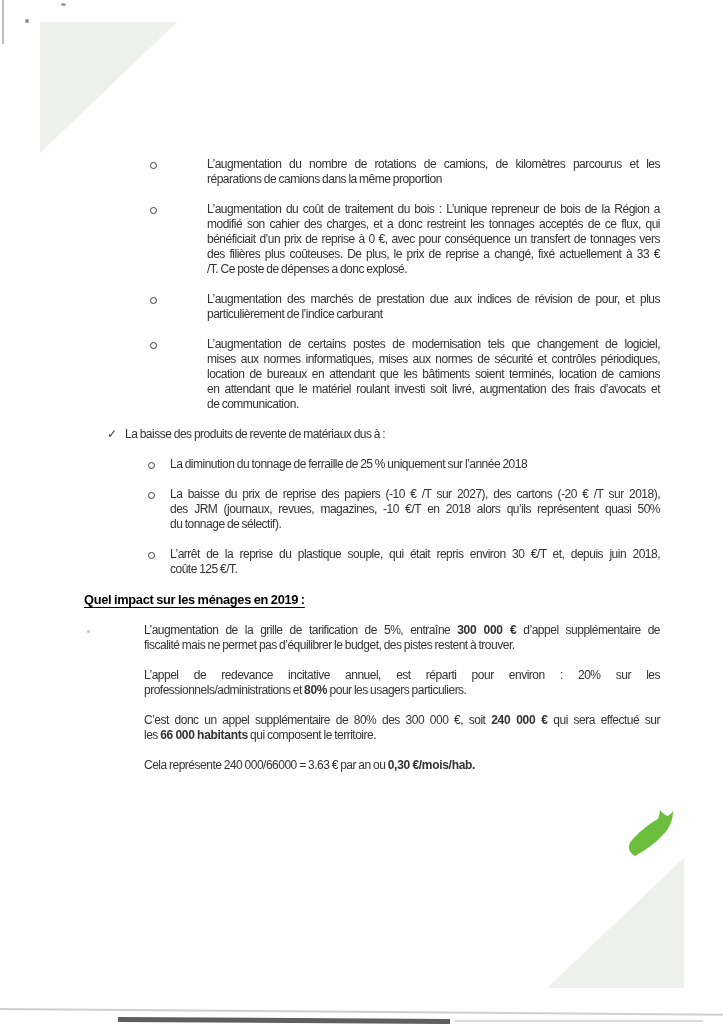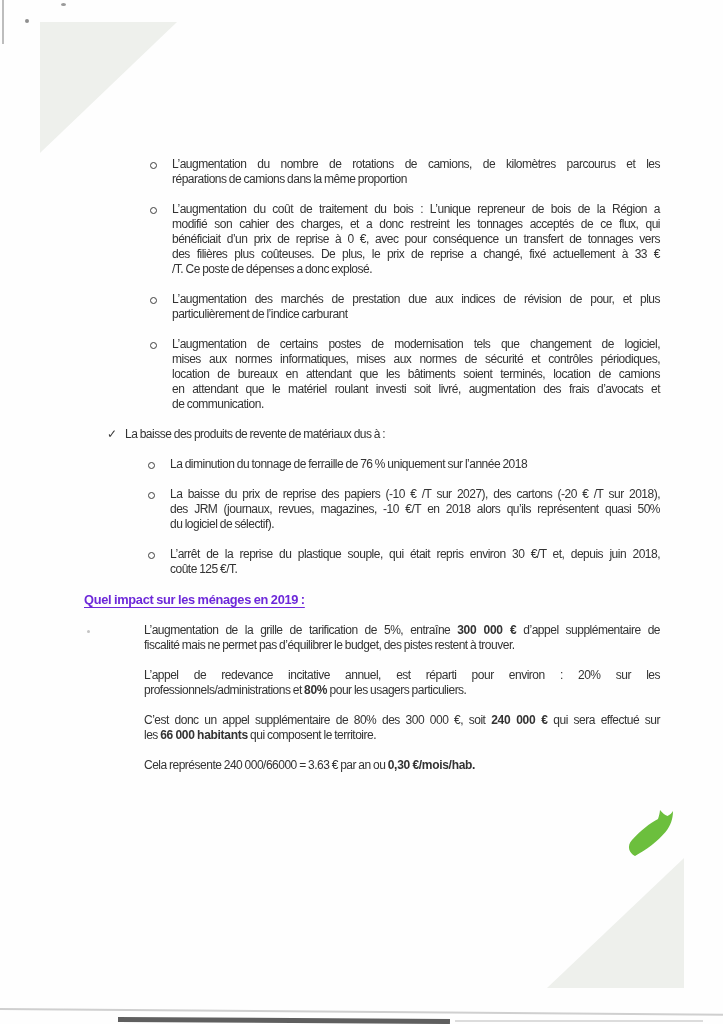--- a/index.html
+++ b/index.html
@@ -29,32 +29,32 @@
   .bottom-faint{position:absolute;left:455px;top:1020px;width:248px;height:2px;background:#dcdcdc;}
   
   .content{
     position:absolute;left:84px;top:157px;width:576px;
     font-size:12px;line-height:15px;letter-spacing:-0.5px;word-spacing:-0.5px;
   }
   .block{margin-bottom:15px;}
   .row{display:flex;align-items:flex-start;}
   .marker{flex:0 0 22px;}
   .check .marker{flex:0 0 18px;font-size:12px;color:#3d3d3d;}
-  .bullet{margin-left:66px;}
+  .bullet{margin-left:66px;gap:35px;}
   .subbullet{margin-left:64px;}
   .check{margin-left:23px;}
   .para{margin-left:60px;}
   .o-circle{display:block;width:5px;height:5px;border:1.2px solid #3f3f3f;border-radius:50%;margin-top:4.5px;}
   .body{flex:1 1 auto;min-width:0;}
   .line{text-align:justify;text-align-last:justify;}
   .line.last{text-align-last:left;}
   b{font-weight:700;letter-spacing:-0.3px;}
   .heading{margin:7px 0 15px 0;line-height:16px;}
   .heading-text{
-    font-weight:700;font-size:12.8px;color:#6d28d9;letter-spacing:-0.3px;
+    font-weight:700;font-size:12.8px;color:#000000;letter-spacing:-0.3px;
     text-decoration:underline;text-underline-offset:2.5px;text-decoration-thickness:1px;
   }
 </style>
 </head>
 <body>
 
 <div class="page" style="background: rgb(254, 254, 254);">
 
   <div class="tri-tl" style="background: rgb(238, 240, 236);"></div>
   <div class="speck speck-a"></div>
@@ -120,31 +120,31 @@
         <span class="marker">✓</span>
         <div class="body">
           <div class="line last">La baisse des produits de revente de matériaux dus à :</div>
         </div>
       </div>
       <div class="block subbullet row">
         <span class="marker">
           <span class="o-circle"></span>
         </span>
         <div class="body">
-          <div class="line last">La diminution du tonnage de ferraille de 76 % uniquement sur l’année 2018</div>
+          <div class="line last">La diminution du tonnage de ferraille de 25 % uniquement sur l’année 2018</div>
         </div>
       </div>
       <div class="block subbullet row">
         <span class="marker">
           <span class="o-circle"></span>
         </span>
         <div class="body">
           <div class="line">La baisse du prix de reprise des papiers (-10 € /T sur 2027), des cartons (-20 € /T sur 2018),</div>
           <div class="line">des JRM (journaux, revues, magazines, -10 €/T en 2018 alors qu’ils représentent quasi 50%</div>
-          <div class="line last">du logiciel de sélectif).</div>
+          <div class="line last">du tonnage de sélectif).</div>
         </div>
       </div>
       <div class="block subbullet row">
         <span class="marker">
           <span class="o-circle"></span>
         </span>
         <div class="body">
           <div class="line">L’arrêt de la reprise du plastique souple, qui était repris environ 30 €/T et, depuis juin 2018,</div>
           <div class="line last">coûte 125 €/T.</div>
         </div>

